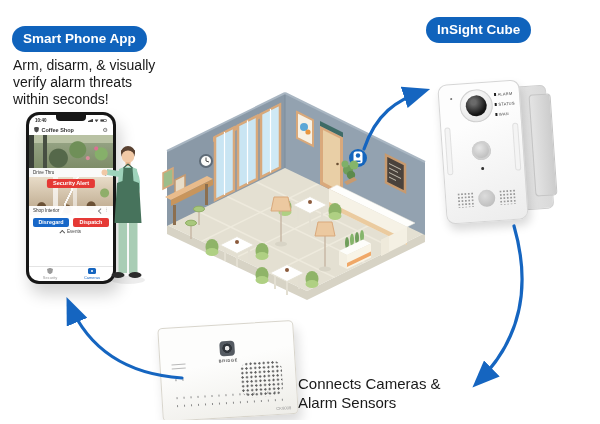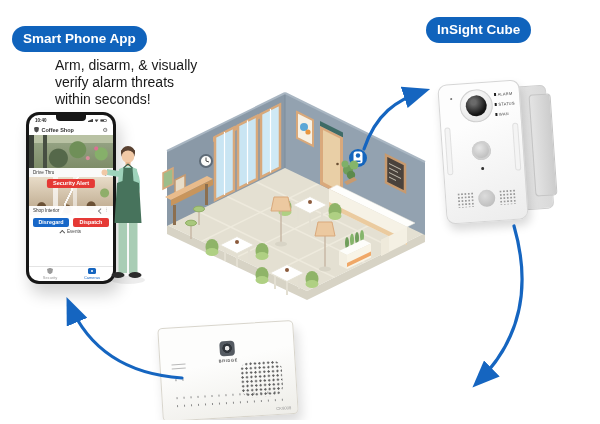--- a/index.html
+++ b/index.html
@@ -2,21 +2,21 @@
 <html><head>
 <meta charset="utf-8">
 <style>
   * { margin:0; padding:0; box-sizing:border-box; }
   body { background:#fff; font-family:"Liberation Sans", sans-serif; }
   .stage { position:relative; width:600px; height:420px; background:#fff; overflow:hidden; }
 
   
   .badge { position:absolute; background:#1063BC; color:#fff; font-weight:bold;
            font-size:13.5px; line-height:1; padding:6px 11px; border-radius:15px; white-space:nowrap; }
-  .desc  { position:absolute; color:#191919;margin-left:42px; }
+  .desc  { position:absolute; color:#191919; }
   .desc-smart  { left:13px; top:57px; width:158px; font-size:14px; line-height:17px; }
   .desc-cube   { left:438px; top:50px; font-size:14.5px; white-space:nowrap; }
   .desc-bridge { left:298px; top:374px; width:172px; font-size:15px; line-height:19px; }
   .badge-smart  { left:12px;  top:26px; }
   .badge-cube   { left:426px; top:17px; }
   .badge-bridge { left:295px; top:344px; }
 
   
   .arrows { position:absolute; left:0; top:0; width:600px; height:424px; pointer-events:none; z-index:40; }
 
@@ -133,20 +133,21 @@
 </head>
 <body>
 
 <div class="stage">
 
   <div class="badge badge-smart">Smart Phone App</div>
   <div class="desc desc-smart">Arm, disarm, &amp; visually verify alarm threats within seconds!</div>
 
   <div class="badge badge-cube">InSight Cube</div>
 
+  <div class="desc desc-bridge">Connects Cameras &amp; Alarm Sensors</div>
 
   <div class="phone">
     <div class="screen">
       <div class="notch"></div>
       <div class="statusbar">
         <span class="stime">10:40</span>
         <span class="sicons">
           <span class="sig"></span>
           <span class="wifi"></span>
           <span class="batt"></span>

